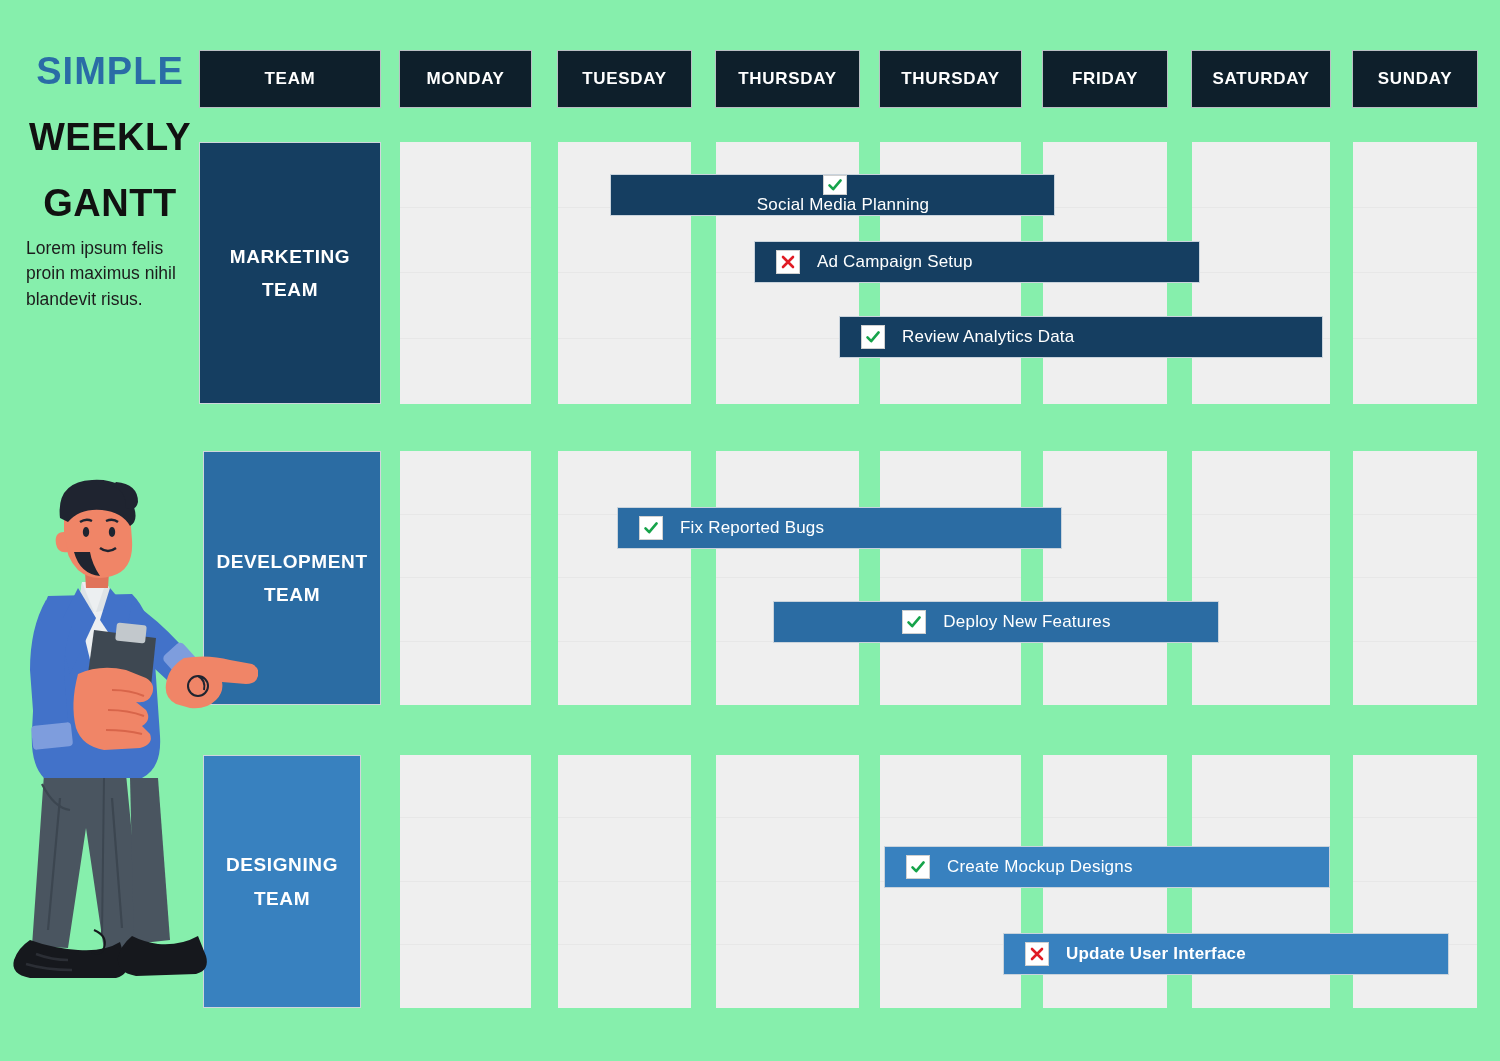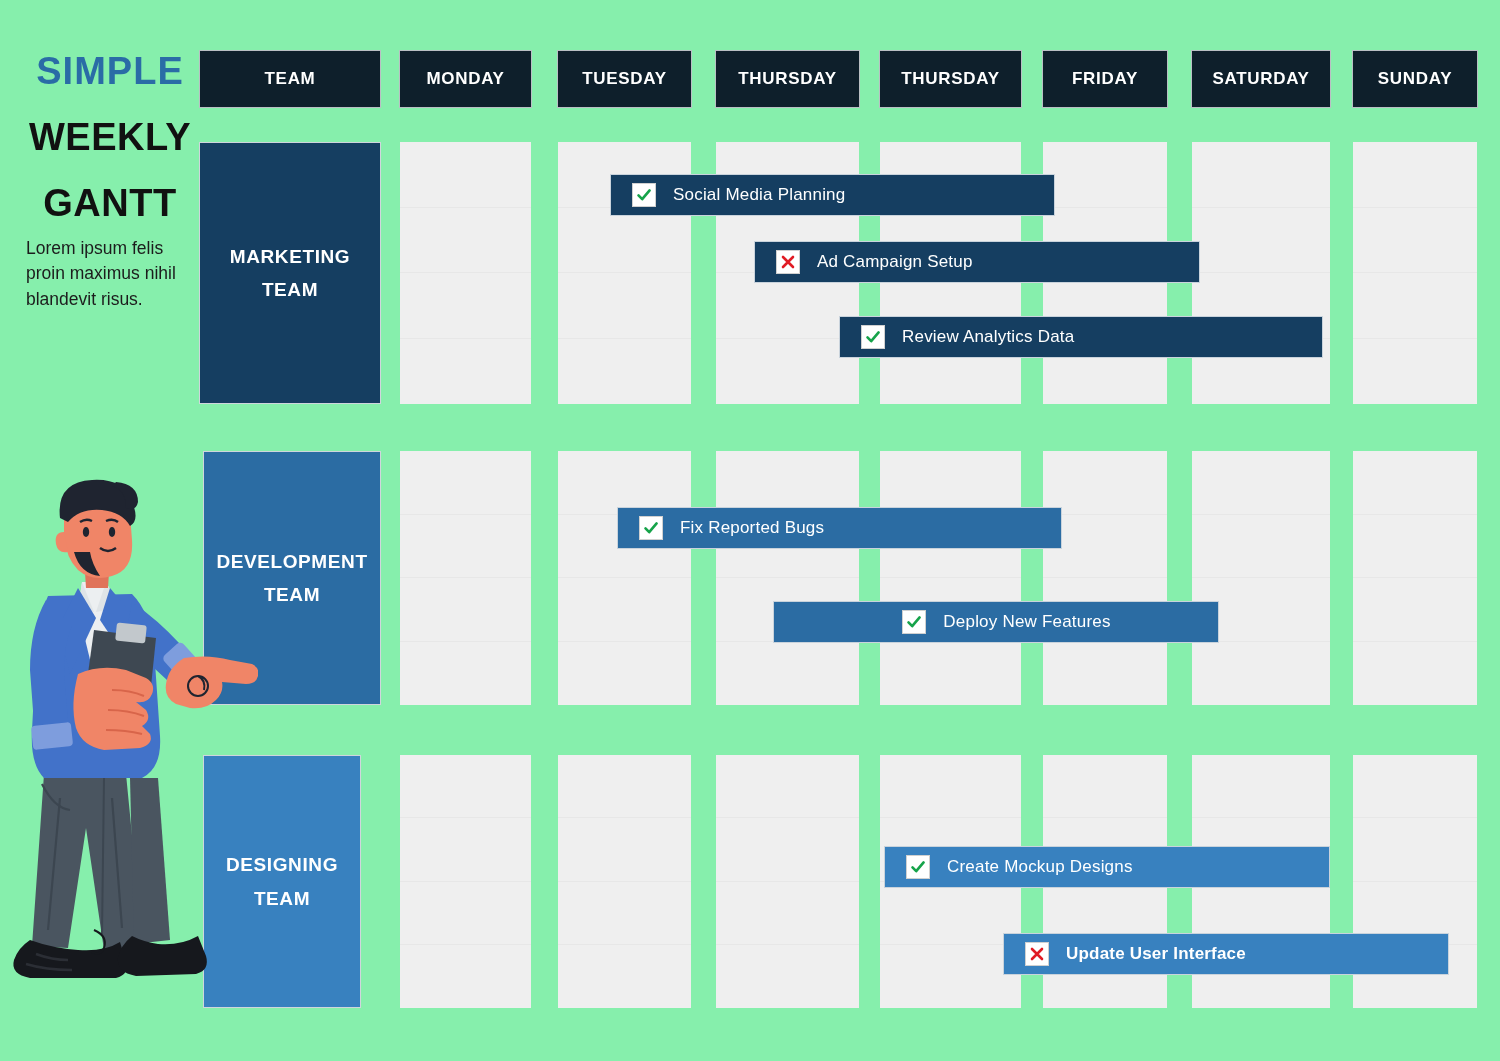--- a/index.html
+++ b/index.html
@@ -295,21 +295,21 @@
         <div>DEVELOPMENT</div>
         <div>TEAM</div>
       </div>
       <div class="team-cell" style="left: 203px; top: 755px; width: 158px; height: 253px; background: rgb(56, 129, 191);">
         <div>DESIGNING</div>
         <div>TEAM</div>
       </div>
     </div>
 
   <div id="bars-layer">
-      <div class="bar" style="left: 610px; top: 174px; width: 445px; background: rgb(21, 62, 97);">
+      <div class="bar" style="left: 610px; top: 174px; width: 445px; background: rgb(21, 62, 97); flex-direction: column;">
         <span class="chk">
           <svg width="16" height="16" viewBox="0 0 16 16">
             <path d="M2.5 8.4 L6.2 12.2 L13.6 3.4" stroke="#16a34a" stroke-width="2.6" fill="none" stroke-linecap="round" stroke-linejoin="round"></path>
           </svg>
         </span>
         <span class="lbl">Social Media Planning</span>
       </div>
       <div class="bar" style="left: 754px; top: 241px; width: 446px; background: rgb(21, 62, 97);">
         <span class="chk">
           <svg width="16" height="16" viewBox="0 0 16 16">

